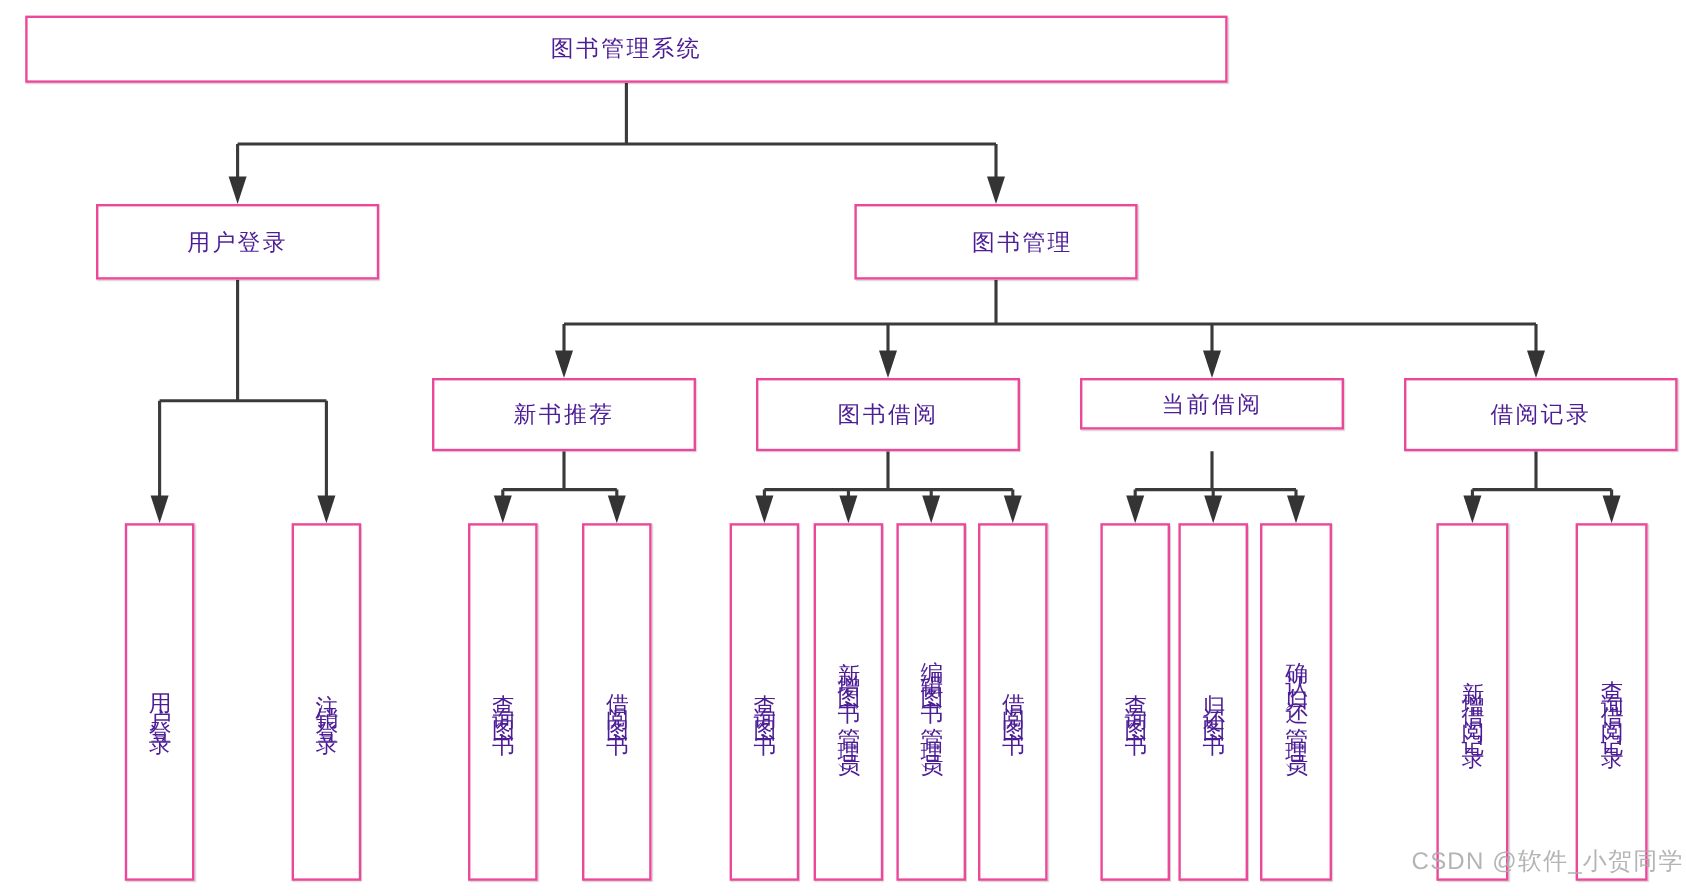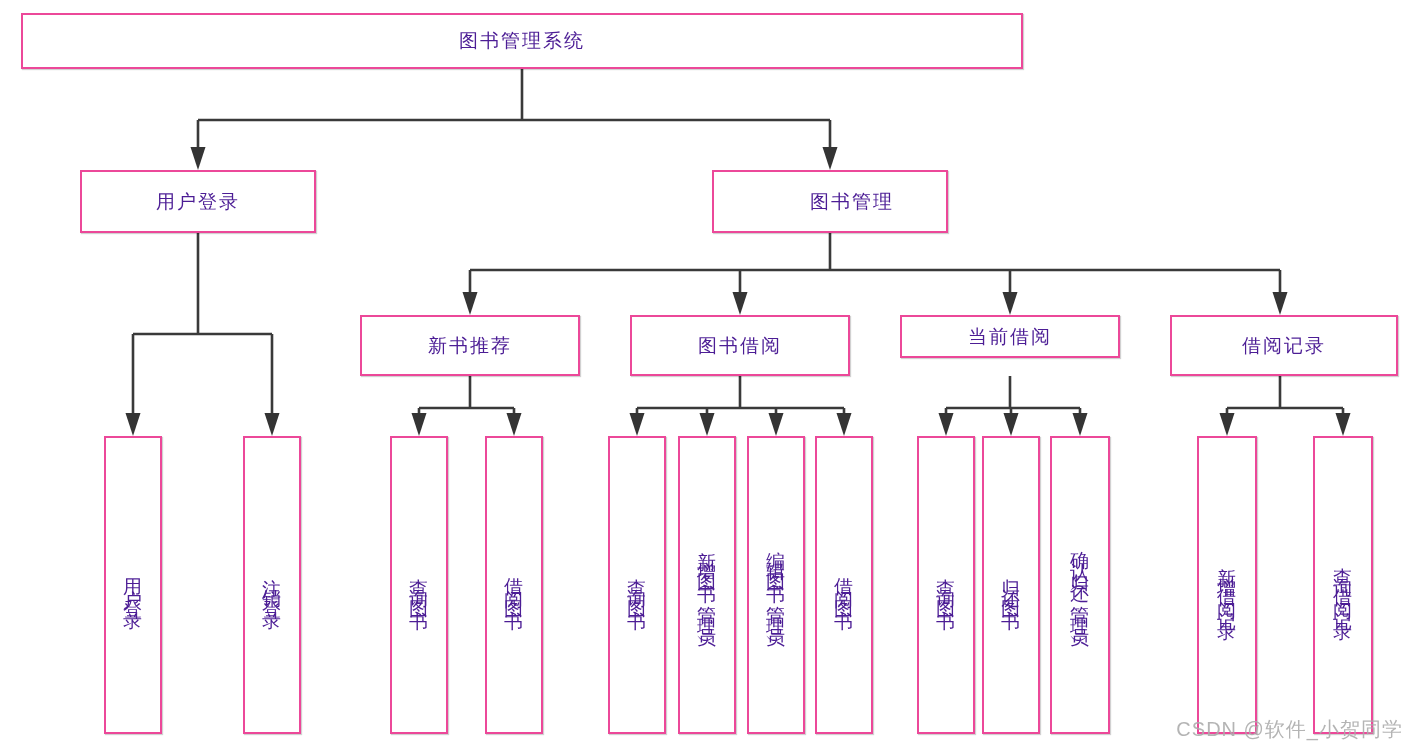--- a/index.html
+++ b/index.html
@@ -12,21 +12,21 @@
     position:absolute;background:#ffffff;border:2px solid #ec4899;box-sizing:border-box;
     display:flex;align-items:center;justify-content:center;color:#4c1d95;z-index:2;
     box-shadow:1px 1px 1px rgba(0,0,0,0.18);
   }
   .node.h{font-size:19px;letter-spacing:2px;white-space:nowrap;}
   .node.v{
     writing-mode:vertical-lr;text-orientation:mixed;
     font-size:19px;letter-spacing:11px;line-height:1;
   }
   .watermark{
-    position:absolute;right:2px;bottom:4px;z-index:3;
+    position:absolute;right:2px;bottom:16px;z-index:3;
     font-size:20px;letter-spacing:1px;color:rgba(172,172,172,0.9);white-space:nowrap;
   }
 </style>
 </head>
 <body>
 
 <div class="stage">
 
   <svg class="connectors" width="1405" height="747" viewBox="0 0 1405 747" aria-hidden="true">
     <defs>

